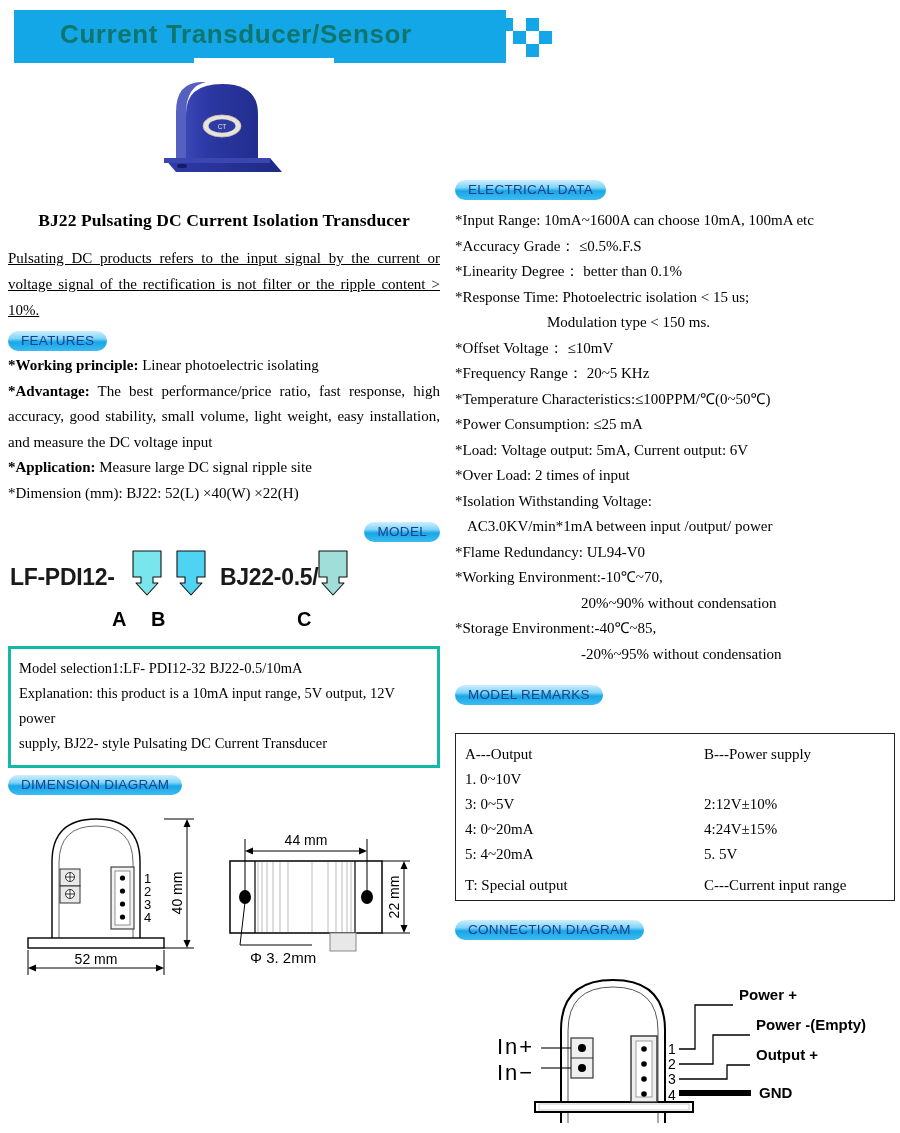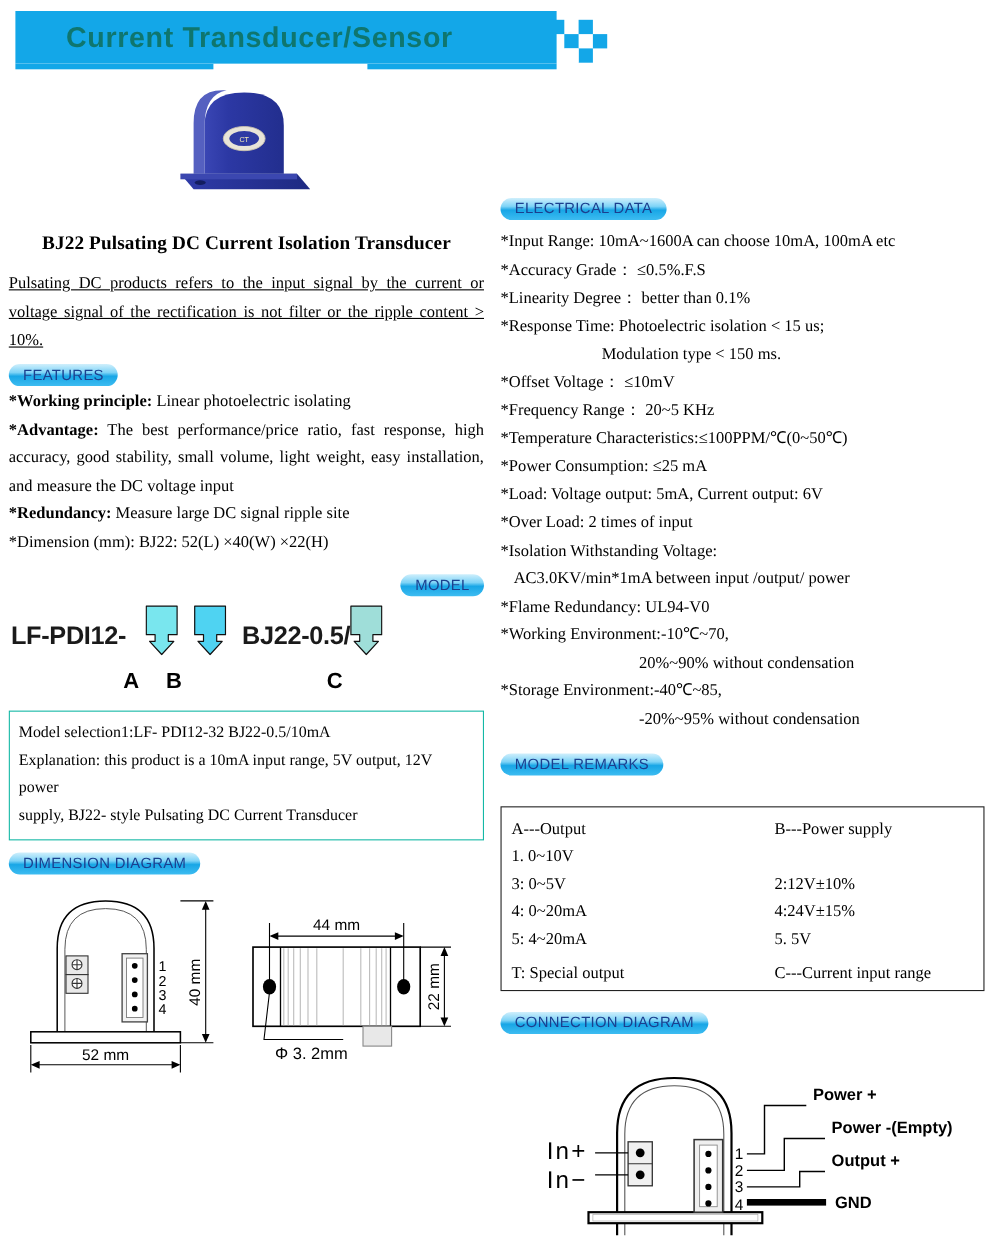--- a/index.html
+++ b/index.html
@@ -169,21 +169,21 @@
   }
   .abc {
     position: absolute;
     font-family: "Liberation Sans", sans-serif;
     font-size: 20px;
     font-weight: bold;
     top: 0;
   }
 
   .model-note {
-    border: 1px solid #14b8a6;
+    border: 3px solid #14b8a6;
     padding: 7px 8px 9px 8px;
     margin-top: 10px;
   }
   .model-note div {
     font-size: 14.5px;
     line-height: 25px;
   }
 
   
   .remarks-table {
@@ -287,21 +287,21 @@
     <span class="badge">FEATURES</span>
   </div>
 
   <div class="feat-line">
     <b>*Working principle:</b><span> Linear photoelectric isolating</span>
   </div>
   <div class="feat-line feat-wrap">
     <b>*Advantage:</b><span> The best performance/price ratio, fast response, high accuracy, good stability, small volume, light weight, easy installation, and measure the DC voltage input</span>
   </div>
   <div class="feat-line">
-    <b>*Redundancy:</b><span> Measure large DC signal ripple site</span>
+    <b>*Application:</b><span> Measure large DC signal ripple site</span>
   </div>
   <div class="feat-line">
     <span>*Dimension (mm):</span><span> BJ22: 52(L) ×40(W) ×22(H)</span>
   </div>
 
   <div style="margin-top:16px;margin-bottom:2px;text-align:right;">
     <span class="badge">MODEL</span>
   </div>
 
   <div class="model-row">

